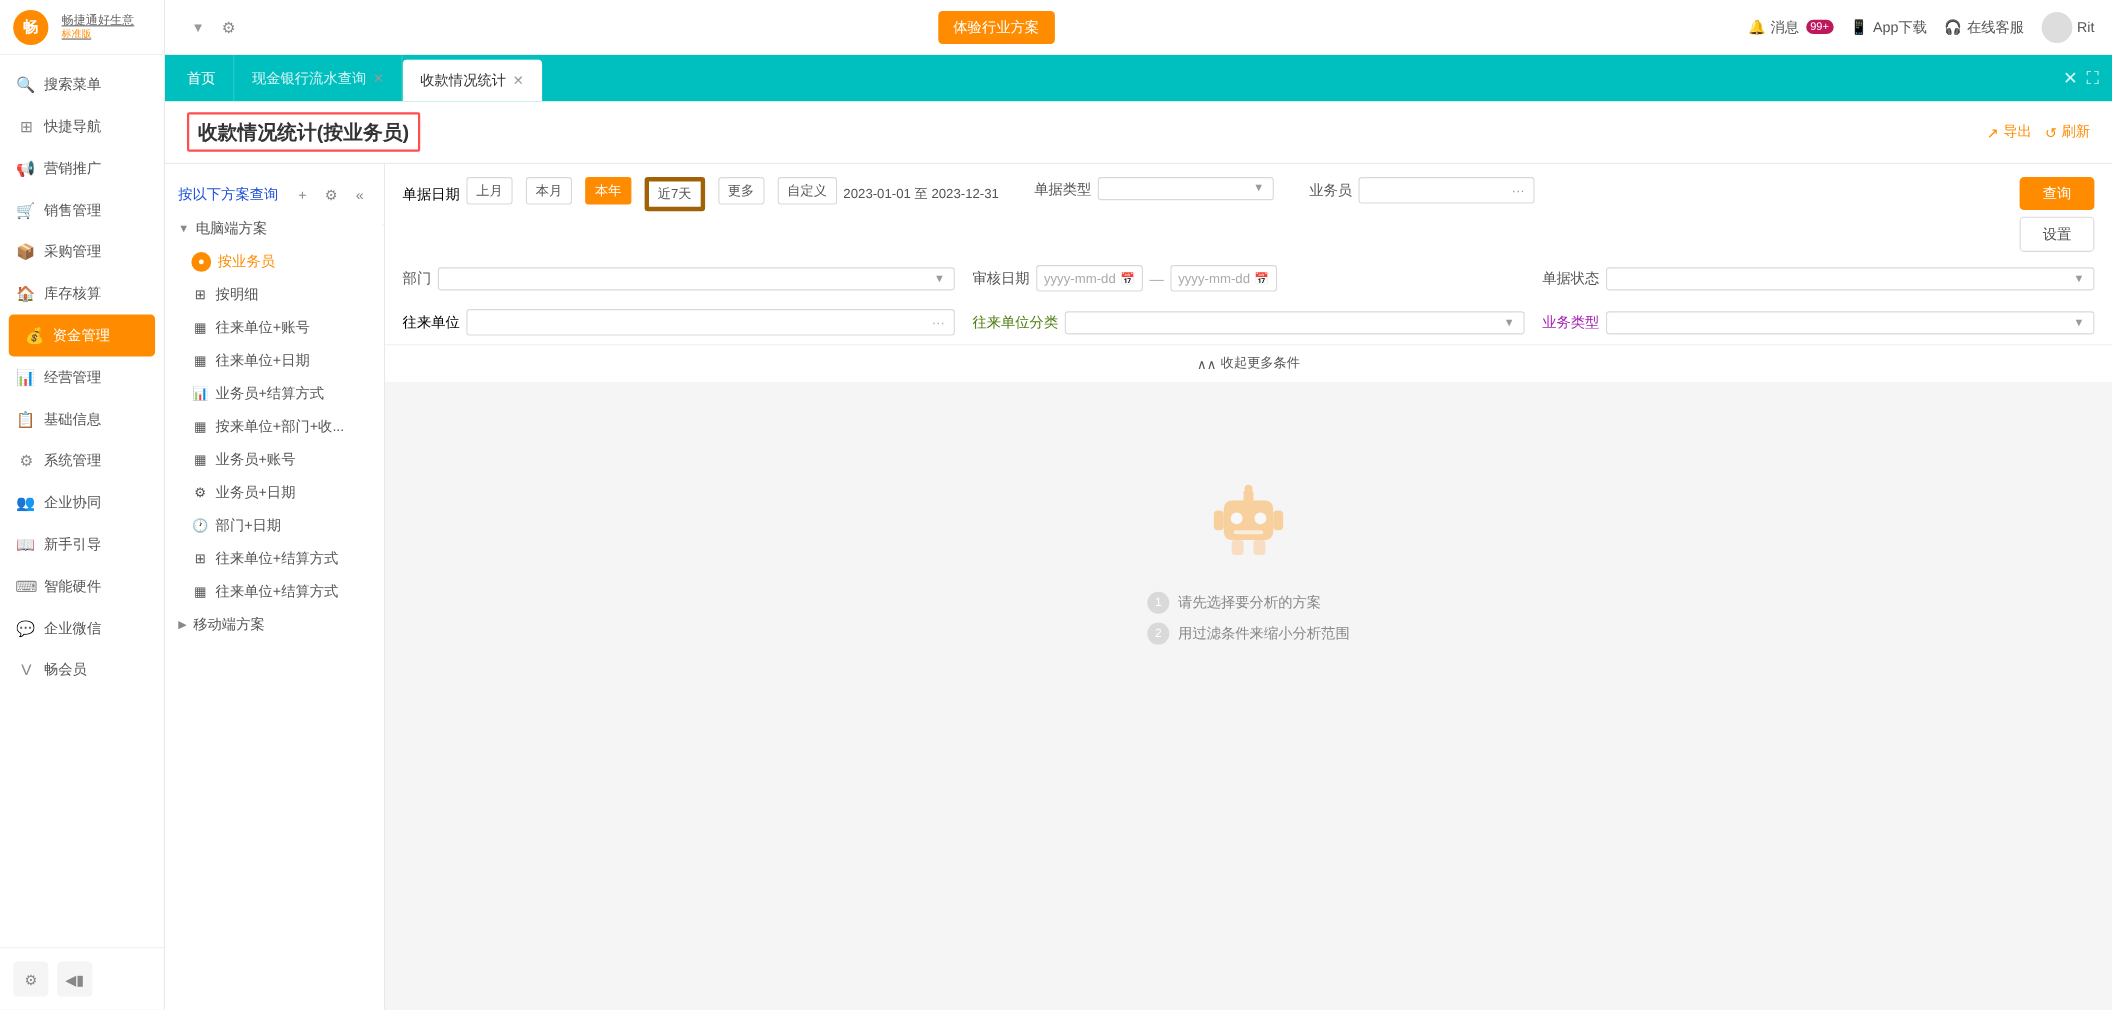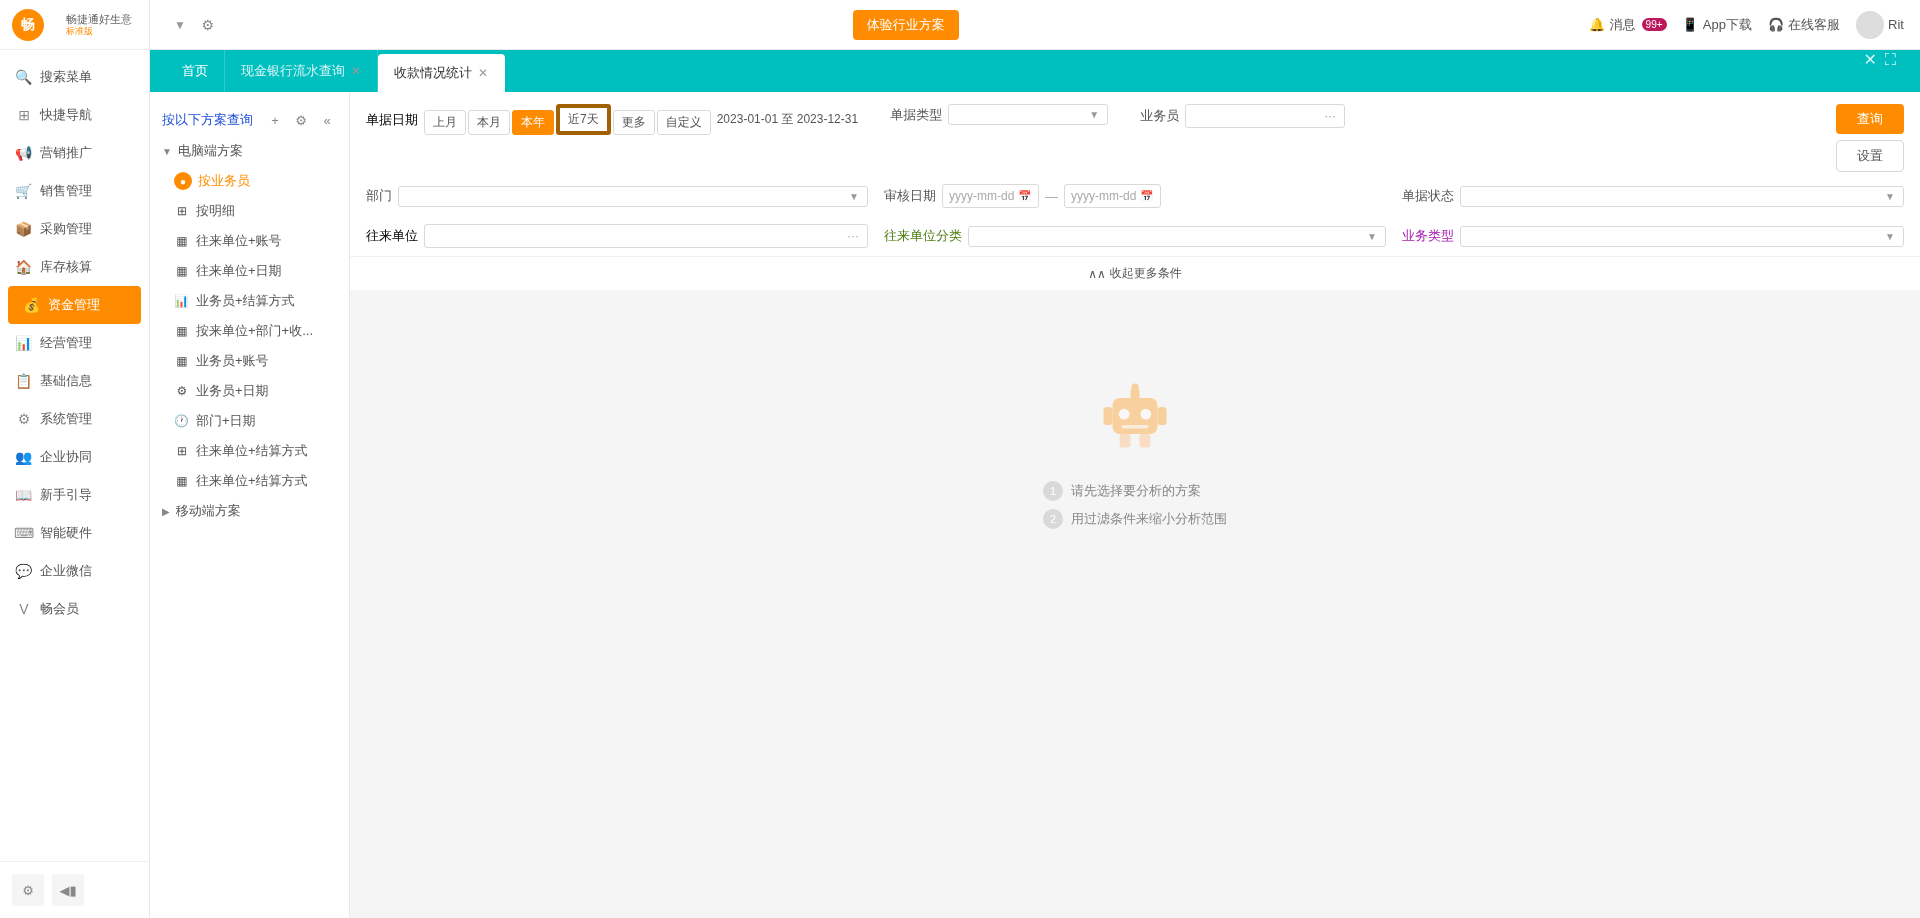--- a/index.html
+++ b/index.html
@@ -5,21 +5,21 @@
     * { box-sizing: border-box; margin: 0; padding: 0; }
     body { font-family: 'Microsoft YaHei', Arial, sans-serif; font-size: 13px; background: #f5f5f5; color: #333; overflow: hidden; }
 
     
     .app-container { display: flex; height: 918px; width: 1920px; }
 
     
     .sidebar { width: 150px; background: #fff; border-right: 1px solid #e8e8e8; display: flex; flex-direction: column; flex-shrink: 0; }
     .sidebar-logo { height: 50px; background: #fff; display: flex; align-items: center; padding: 0 12px; border-bottom: 1px solid #f0f0f0; }
     .logo-icon { width: 32px; height: 32px; background: #ff8c00; border-radius: 50%; display: flex; align-items: center; justify-content: center; color: #fff; font-size: 14px; font-weight: bold; }
-    .logo-text { margin-left: 22px; font-size: 11px; color: #666; line-height: 1.3; }
+    .logo-text { margin-left: 12px; font-size: 11px; color: #666; line-height: 1.3; text-decoration: underline; }
     .logo-badge { font-size: 9px; color: #ff8c00; }
     .sidebar-nav { flex: 1; overflow-y: auto; padding: 8px 0; }
     .nav-item { display: flex; align-items: center; padding: 10px 16px; cursor: pointer; color: #555; font-size: 13px; gap: 8px; }
     .nav-item.active { background: #ff8c00; color: #fff; border-radius: 4px; margin: 0 8px; }
     .nav-item.active .nav-icon { color: #fff; }
     .nav-icon { width: 16px; height: 16px; display: flex; align-items: center; justify-content: center; font-size: 14px; color: #888; }
     .sidebar-bottom { padding: 12px; display: flex; gap: 8px; border-top: 1px solid #f0f0f0; }
     .sidebar-bottom-btn { width: 32px; height: 32px; background: #f5f5f5; border-radius: 4px; display: flex; align-items: center; justify-content: center; cursor: pointer; color: #888; }
 
     
@@ -31,21 +31,21 @@
     .breadcrumb { font-size: 12px; color: #999; }
     .header-chevron { color: #999; font-size: 12px; cursor: pointer; }
     .header-gear { width: 28px; height: 28px; display: flex; align-items: center; justify-content: center; color: #888; cursor: pointer; font-size: 14px; }
     .trial-btn { background: #ff8c00; color: #fff; border: none; border-radius: 4px; padding: 6px 14px; font-size: 13px; cursor: pointer; }
     .top-header-right { display: flex; align-items: center; gap: 16px; }
     .header-action { display: flex; align-items: center; gap: 4px; color: #555; font-size: 13px; cursor: pointer; }
     .badge-red { background: #be185d; color: #fff; border-radius: 10px; font-size: 10px; padding: 1px 4px; margin-left: 2px; }
     .user-avatar { width: 28px; height: 28px; background: #ddd; border-radius: 50%; }
 
     
-    .tab-bar { height: 42px; background: #00bfbf; display: flex; align-items: flex-start; padding: 0 16px; position: relative; }
+    .tab-bar { height: 42px; background: #00bfbf; display: flex; align-items: center; padding: 0 4px; position: relative; }
     .tab-item { display: flex; align-items: center; height: 42px; padding: 0 16px; color: rgba(255,255,255,0.85); font-size: 13px; cursor: pointer; gap: 6px; border-right: 1px solid rgba(255,255,255,0.2); }
     .tab-item.home { color: #fff; }
     .tab-item.active { background: #fff; color: #333; border-radius: 4px 4px 0 0; margin-top: 4px; height: 38px; }
     .tab-close { font-size: 12px; color: #999; cursor: pointer; }
     .tab-bar-right { margin-left: auto; display: flex; align-items: center; gap: 8px; padding-right: 8px; }
     .tab-bar-icon { color: rgba(255,255,255,0.85); font-size: 16px; cursor: pointer; }
 
     
     .page-header { background: #fff; padding: 10px 20px; display: flex; align-items: center; justify-content: space-between; border-bottom: 1px solid #e8e8e8; }
     .page-title { font-size: 18px; font-weight: bold; color: #333; border: 2px solid #ff4d4f; padding: 4px 8px; border-radius: 2px; }
@@ -200,20 +200,33 @@
         <span class="tab-close">✕</span>
       </div>
       <div class="tab-bar-right">
         <span class="tab-bar-icon">✕</span>
         <span class="tab-bar-icon">⛶</span>
       </div>
     </div>
 
     <div class="full-content">
 
+      <div class="page-header">
+        <div class="page-title">收款情况统计(按业务员)</div>
+        <div class="page-actions">
+          <div class="action-btn">
+            <span>↗</span>
+            <span>导出</span>
+          </div>
+          <div class="action-btn">
+            <span>↺</span>
+            <span>刷新</span>
+          </div>
+        </div>
+      </div>
 
       <div style="display:flex; flex:1; overflow:hidden;">
 
         <div class="left-panel">
           <div class="panel-header">
             <span class="panel-title">按以下方案查询</span>
             <div class="panel-icons">
               <div class="panel-icon-btn">+</div>
               <div class="panel-icon-btn">⚙</div>
               <div class="panel-icon-btn">«</div>
@@ -291,21 +304,21 @@
         </div>
 
         <div class="right-content">
 
           <div class="search-filter-wrapper">
 
             <div style="display:flex; align-items:flex-start; padding:12px 16px 4px; background:#fff; gap:12px; flex-wrap:wrap;">
 
               <div style="display:flex; align-items:center; gap:6px; flex-wrap:wrap;">
                 <span style="color:#000000; font-size:13px; white-space:nowrap;">单据日期</span>
-                <div style="display:flex; gap:2px; align-items:flex-end;">
+                <div style="display:flex; gap:12px; align-items:flex-start;">
                   <button style="padding:3px 8px; border:1px solid #d9d9d9; border-radius:3px; font-size:12px; cursor:pointer; color:#555; background:#fff;">上月</button>
                   <button style="padding:3px 8px; border:1px solid #d9d9d9; border-radius:3px; font-size:12px; cursor:pointer; color:#555; background:#fff;">本月</button>
                   <button style="padding:3px 8px; border:1px solid #d9d9d9; border-radius:3px; font-size:12px; cursor:pointer; color:#fff; background:#ff8c00; border-color:#ff8c00;">本年</button>
                   <button style="padding:3px 8px; border:4px solid #a16207; border-radius:3px; font-size:12px; cursor:pointer; color:#555; background:#fff;">近7天</button>
                   <button style="padding:3px 8px; border:1px solid #d9d9d9; border-radius:3px; font-size:12px; cursor:pointer; color:#555; background:#fff;">更多</button>
                   <button style="padding:3px 8px; border:1px solid #d9d9d9; border-radius:3px; font-size:12px; cursor:pointer; color:#555; background:#fff;">自定义</button>
                 </div>
                 <span style="font-size:12px; color:#555;">2023-01-01 至 2023-12-31</span>
               </div>
 

